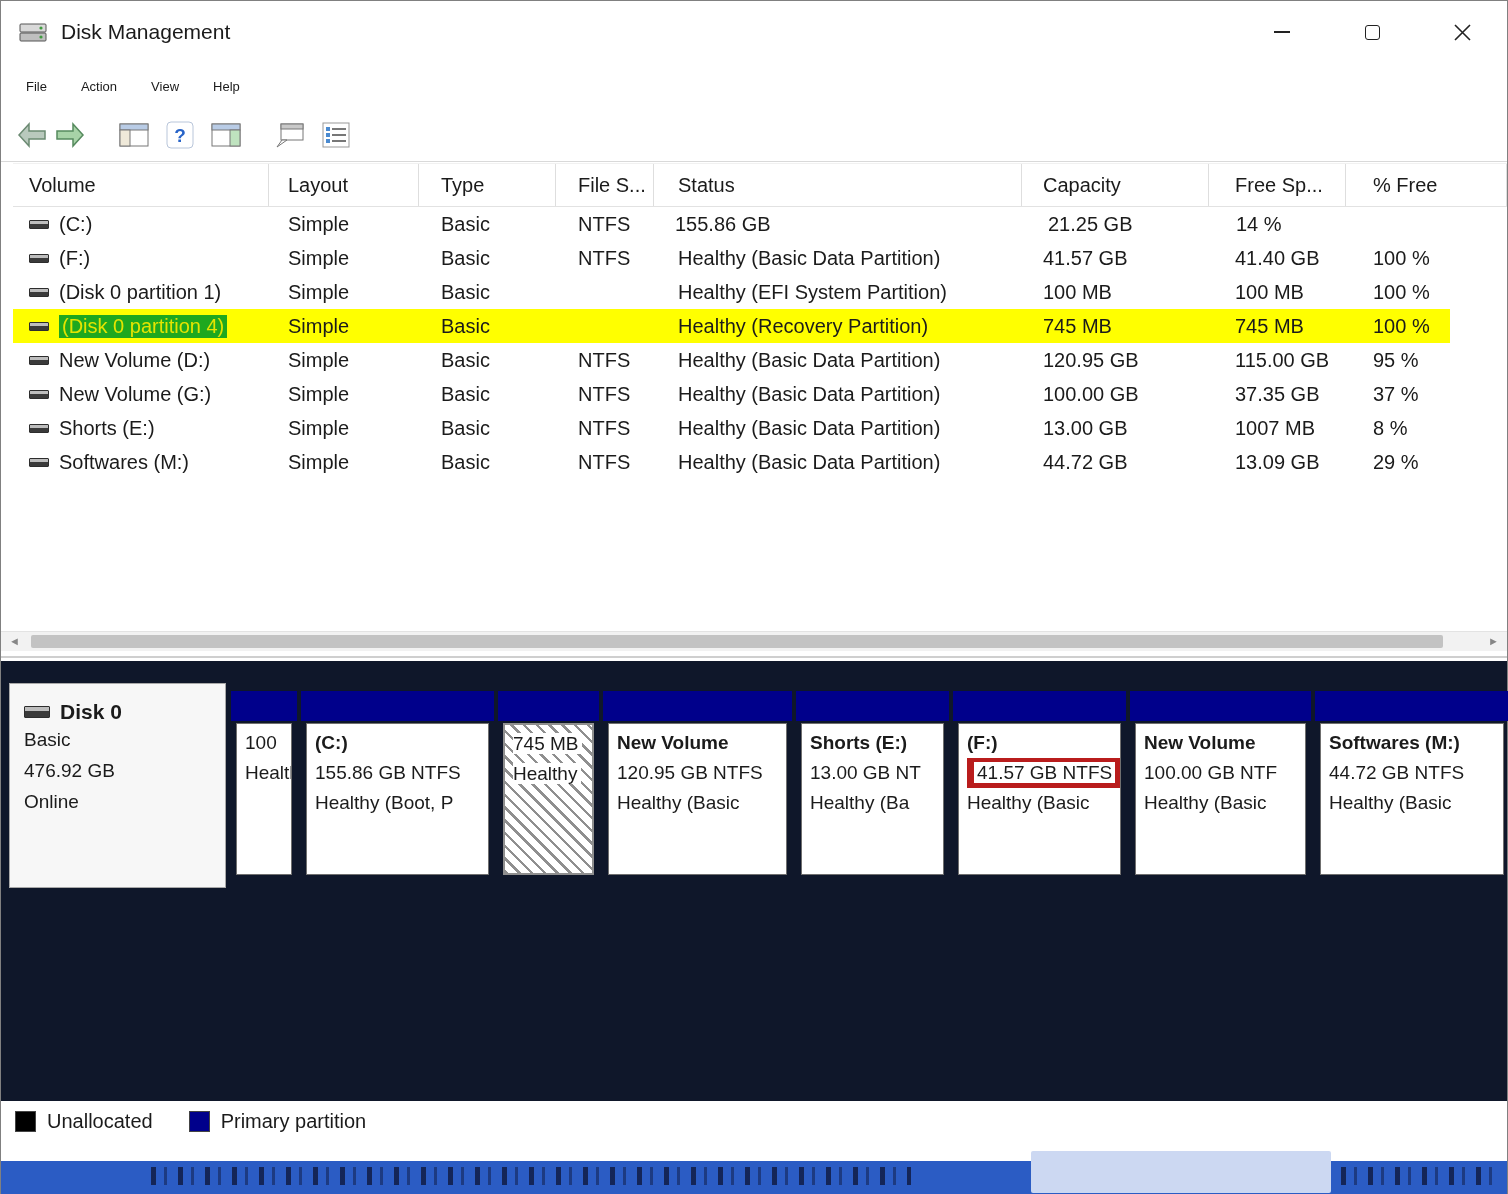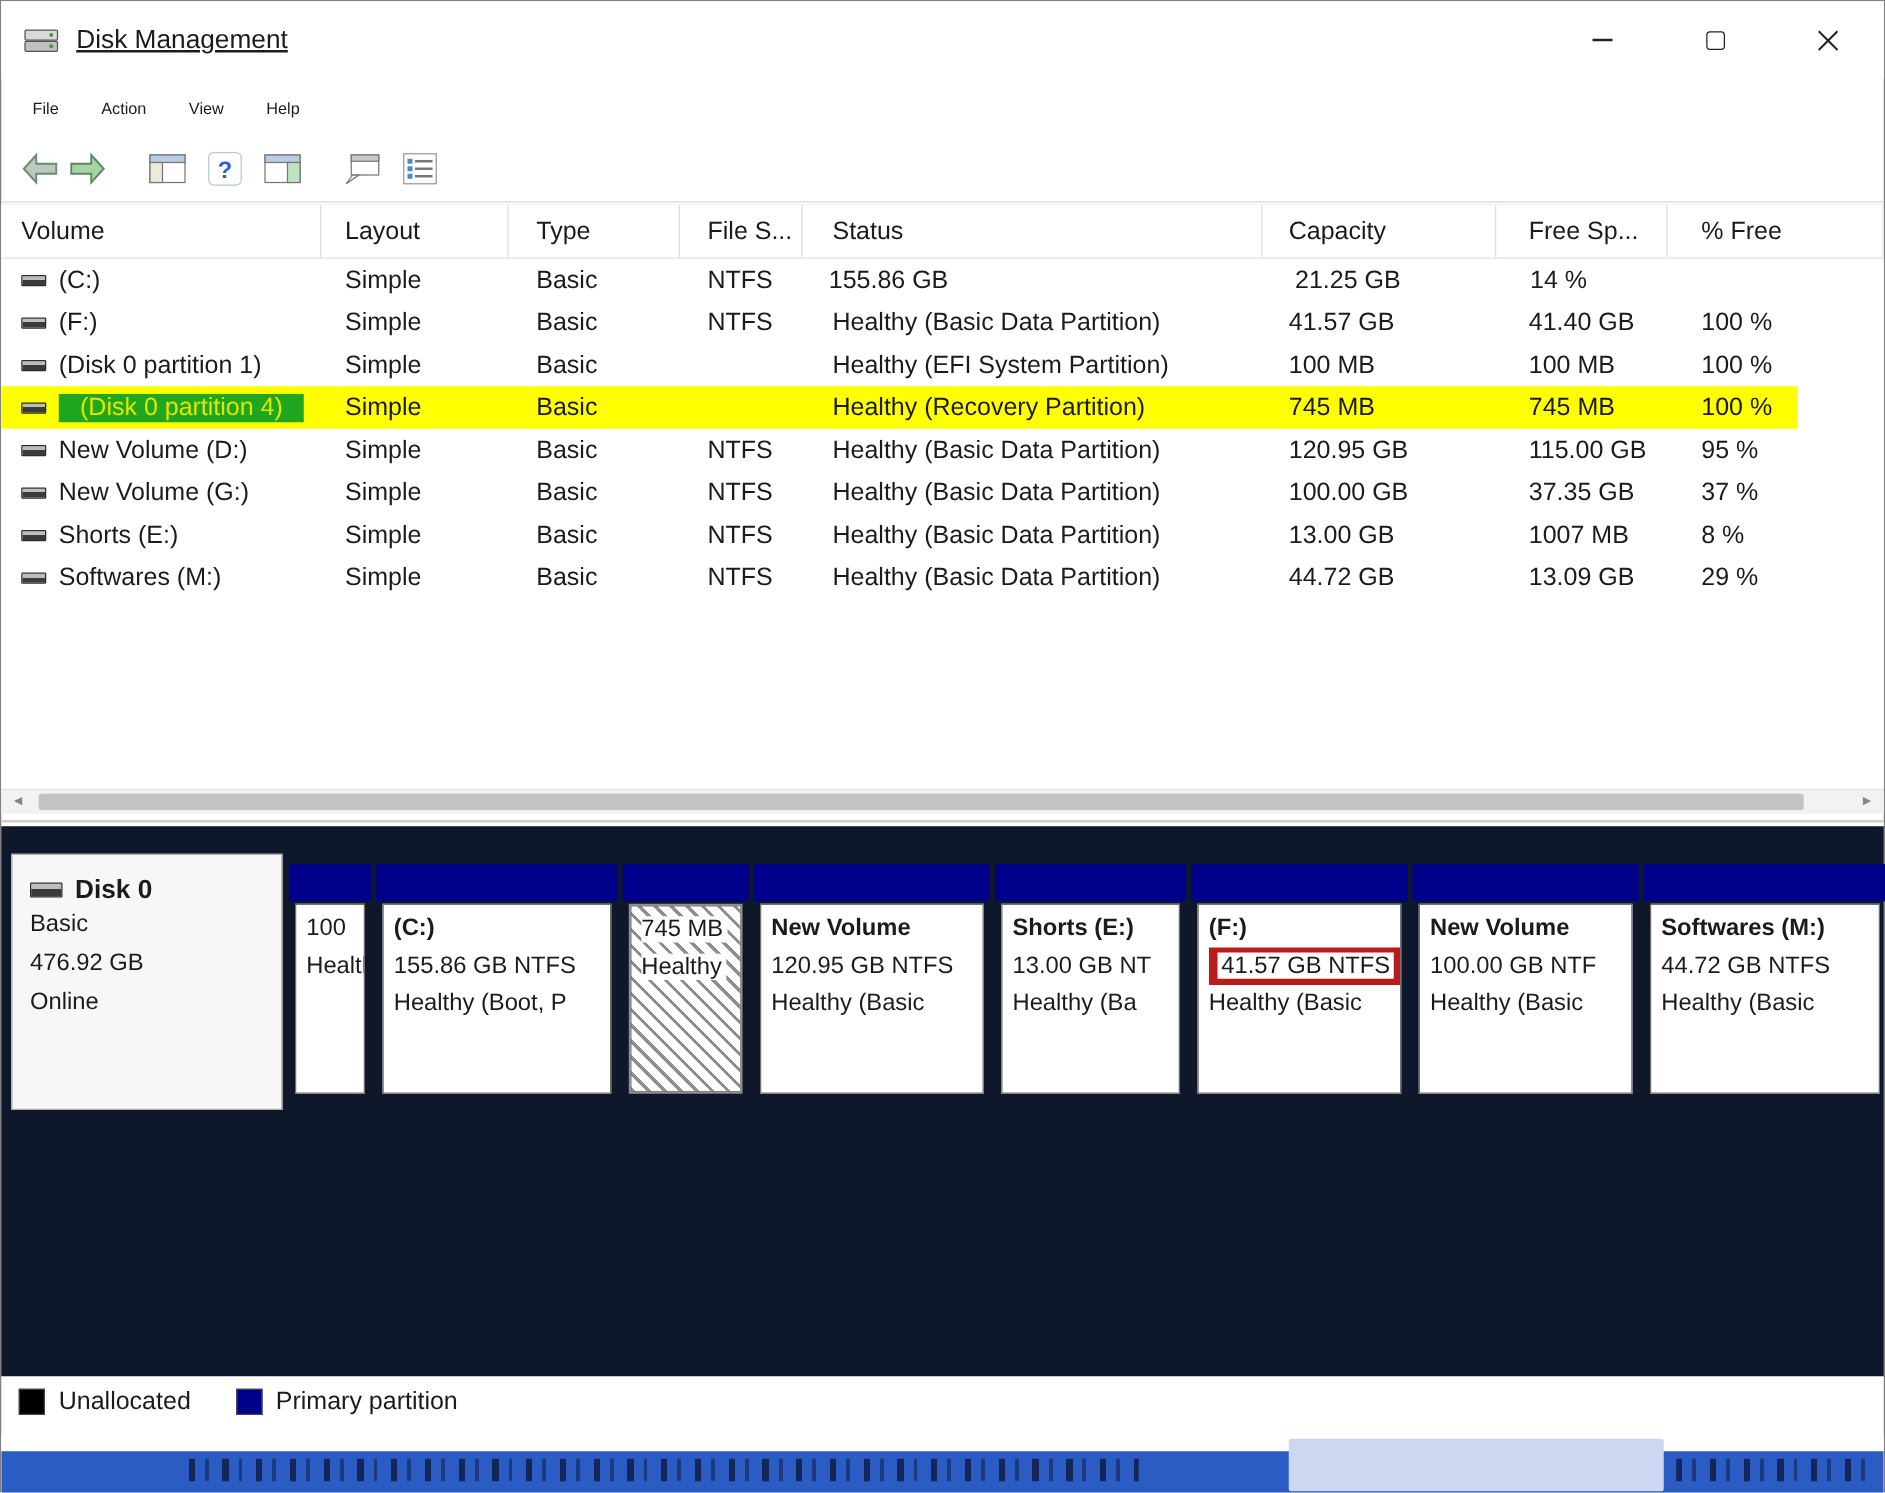--- a/index.html
+++ b/index.html
@@ -4,49 +4,49 @@
 <style>
   * { box-sizing: border-box; margin: 0; padding: 0; }
   html,body { width:1508px; height:1194px; overflow:hidden; }
   body { font-family: "Liberation Sans", "DejaVu Sans", sans-serif; color:#1b1b1b; background:#fff; }
 
   .window { position:relative; width:1508px; height:1194px; background:#fff; border:1px solid #808080; }
 
   
   .titlebar { position:absolute; top:0; left:0; right:0; height:62px; display:flex; align-items:center; padding-left:16px; background:#fff; }
   .app-icon { width:32px; height:32px; display:inline-flex; align-items:center; justify-content:center; }
-  .title { font-size:21px; margin-left:12px;text-decoration:underline; }
+  .title { font-size:21px; margin-left:12px; }
   .win-controls { position:absolute; right:0; top:0; height:62px; display:flex; }
   .win-btn { width:90px; height:62px; display:flex; align-items:center; justify-content:center; cursor:pointer; }
   .glyph-min { width:16px; height:2px; background:#222; }
   .glyph-max { width:15px; height:15px; border:1.6px solid #222; border-radius:3px; }
 
   
   .menubar { position:absolute; top:62px; left:0; right:0; height:46px; display:flex; align-items:center; padding-left:8px; }
   .menu-item { font-size:13px; padding:6px 17px; cursor:pointer; }
 
   
   .toolbar { position:absolute; top:108px; left:0; right:0; height:53px; display:flex; align-items:center; padding-left:12px; border-bottom:1px solid #d9d9d9; }
   .tb-btn { width:38px; height:38px; display:flex; align-items:center; justify-content:center; cursor:pointer; }
   .tb-gap { width:26px; }
   .tb-gap-sm { width:8px; }
 
   
-  .listview { position:absolute; top:162px; left:0; right:0; height:468px; background:#fff; }
+  .listview { position:absolute; top:162px; left:12px; right:0; height:468px; background:#fff; }
   .cols { display:grid; grid-template-columns:256px 150px 137px 98px 368px 187px 137px 1fr; }
   .lv-header { height:44px; border-bottom:1px solid #e2e2e2; border-top:1px solid #f1f1f1; }
   .hc { display:flex; align-items:center; height:100%; border-right:1px solid #dedede; font-size:20px; overflow:hidden; white-space:nowrap; cursor:pointer; }
   .lrow { height:34px; align-items:center; cursor:pointer; }
   .cell { font-size:20px; white-space:nowrap; overflow:hidden; }
   .c1 { padding-left:16px; } .c2 { padding-left:19px; } .c3 { padding-left:22px; } .c4 { padding-left:22px; }
   .c5 { padding-left:24px; } .c6 { padding-left:21px; } .c7 { padding-left:26px; } .c8 { padding-left:27px; }
   .vol { display:flex; align-items:center; gap:10px; }
   .vicon { flex:0 0 auto; width:20px; height:9px; background:linear-gradient(#bdbdbd 0 3px, #3a3a3a 3px); border:1px solid #2d2d2d; border-radius:1px; }
   .hl { background:linear-gradient(90deg, #ffff00 0, #ffff00 1437px, transparent 1437px); }
-  .sel { background:#1fa81f; color:#e4e400; padding:0 17px; }
+  .sel { background:#1fa81f; color:#e4e400; padding:0 3px; }
 
   
   .hscroll { position:absolute; top:630px; left:0; right:0; height:20px; background:#f2f2f2; border-top:1px solid #e3e3e3; }
   .hthumb { position:absolute; left:30px; top:3px; width:1412px; height:13px; background:#c3c3c3; border-radius:2px; cursor:pointer; }
   .harrow { position:absolute; top:3px; font-size:11px; color:#868686; cursor:pointer; }
   .harrow.l { left:8px; } .harrow.r { right:8px; }
 
   .pane-sep { position:absolute; top:655px; left:0; right:0; height:2px; background:#cfcfcf; }
 
   

